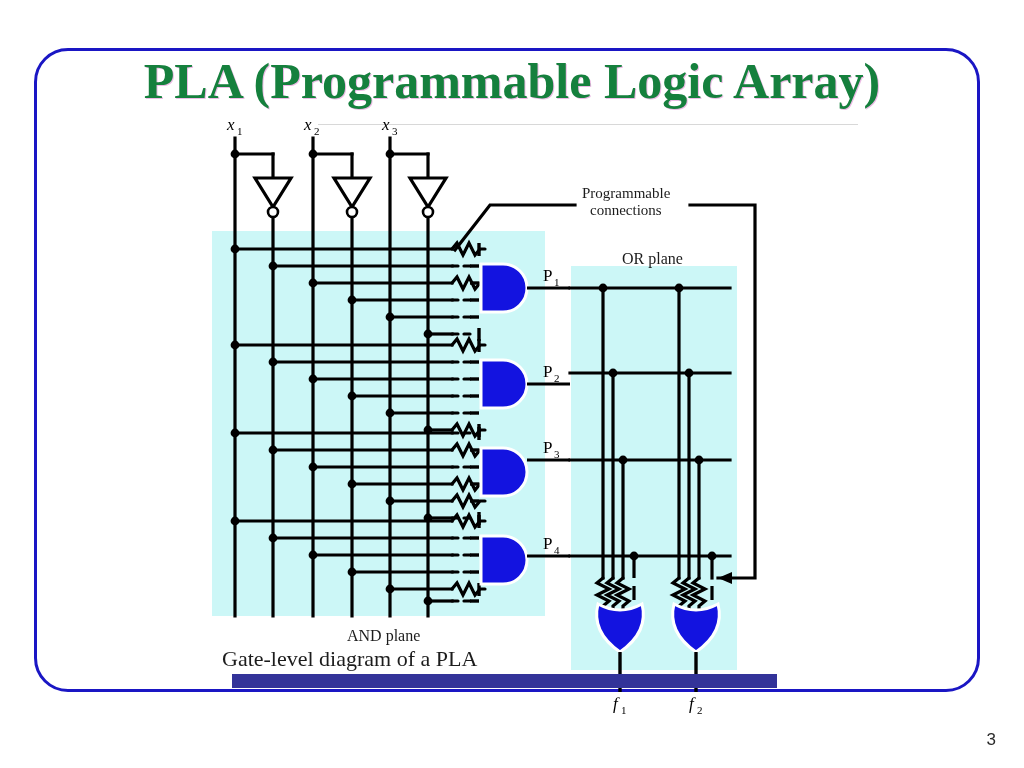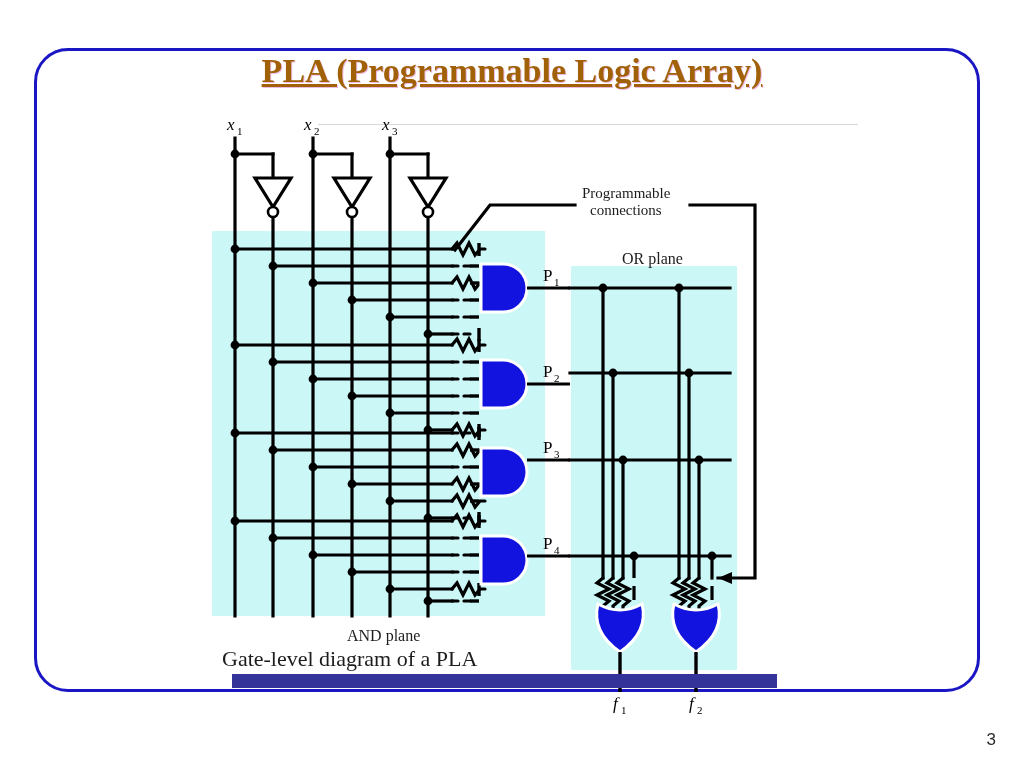--- a/index.html
+++ b/index.html
@@ -18,26 +18,25 @@
     border-radius:34px;
     box-sizing:border-box;
     background:#ffffff;
   }
   #slide-title{
     position:absolute;
     left:0; right:0; top:52px;
     text-align:center;
     font-family:"Liberation Serif", serif;
     font-weight:bold;
-    font-size:34px;
-    color:#a16207;
+    font-size:50px;
+    color:#15803d;
     letter-spacing:0px;
     white-space:nowrap;
     text-shadow:1px 1px 0 rgba(200,60,180,.35);
-    text-decoration:underline;
   }
   #title-rule{
     position:absolute;
     left:318px; top:124px; width:540px; height:1px;
     background:#d8d8d8;
   }
   #diagram{
     position:absolute; left:0; top:0; width:1024px; height:768px;
   }
   #page-number{

